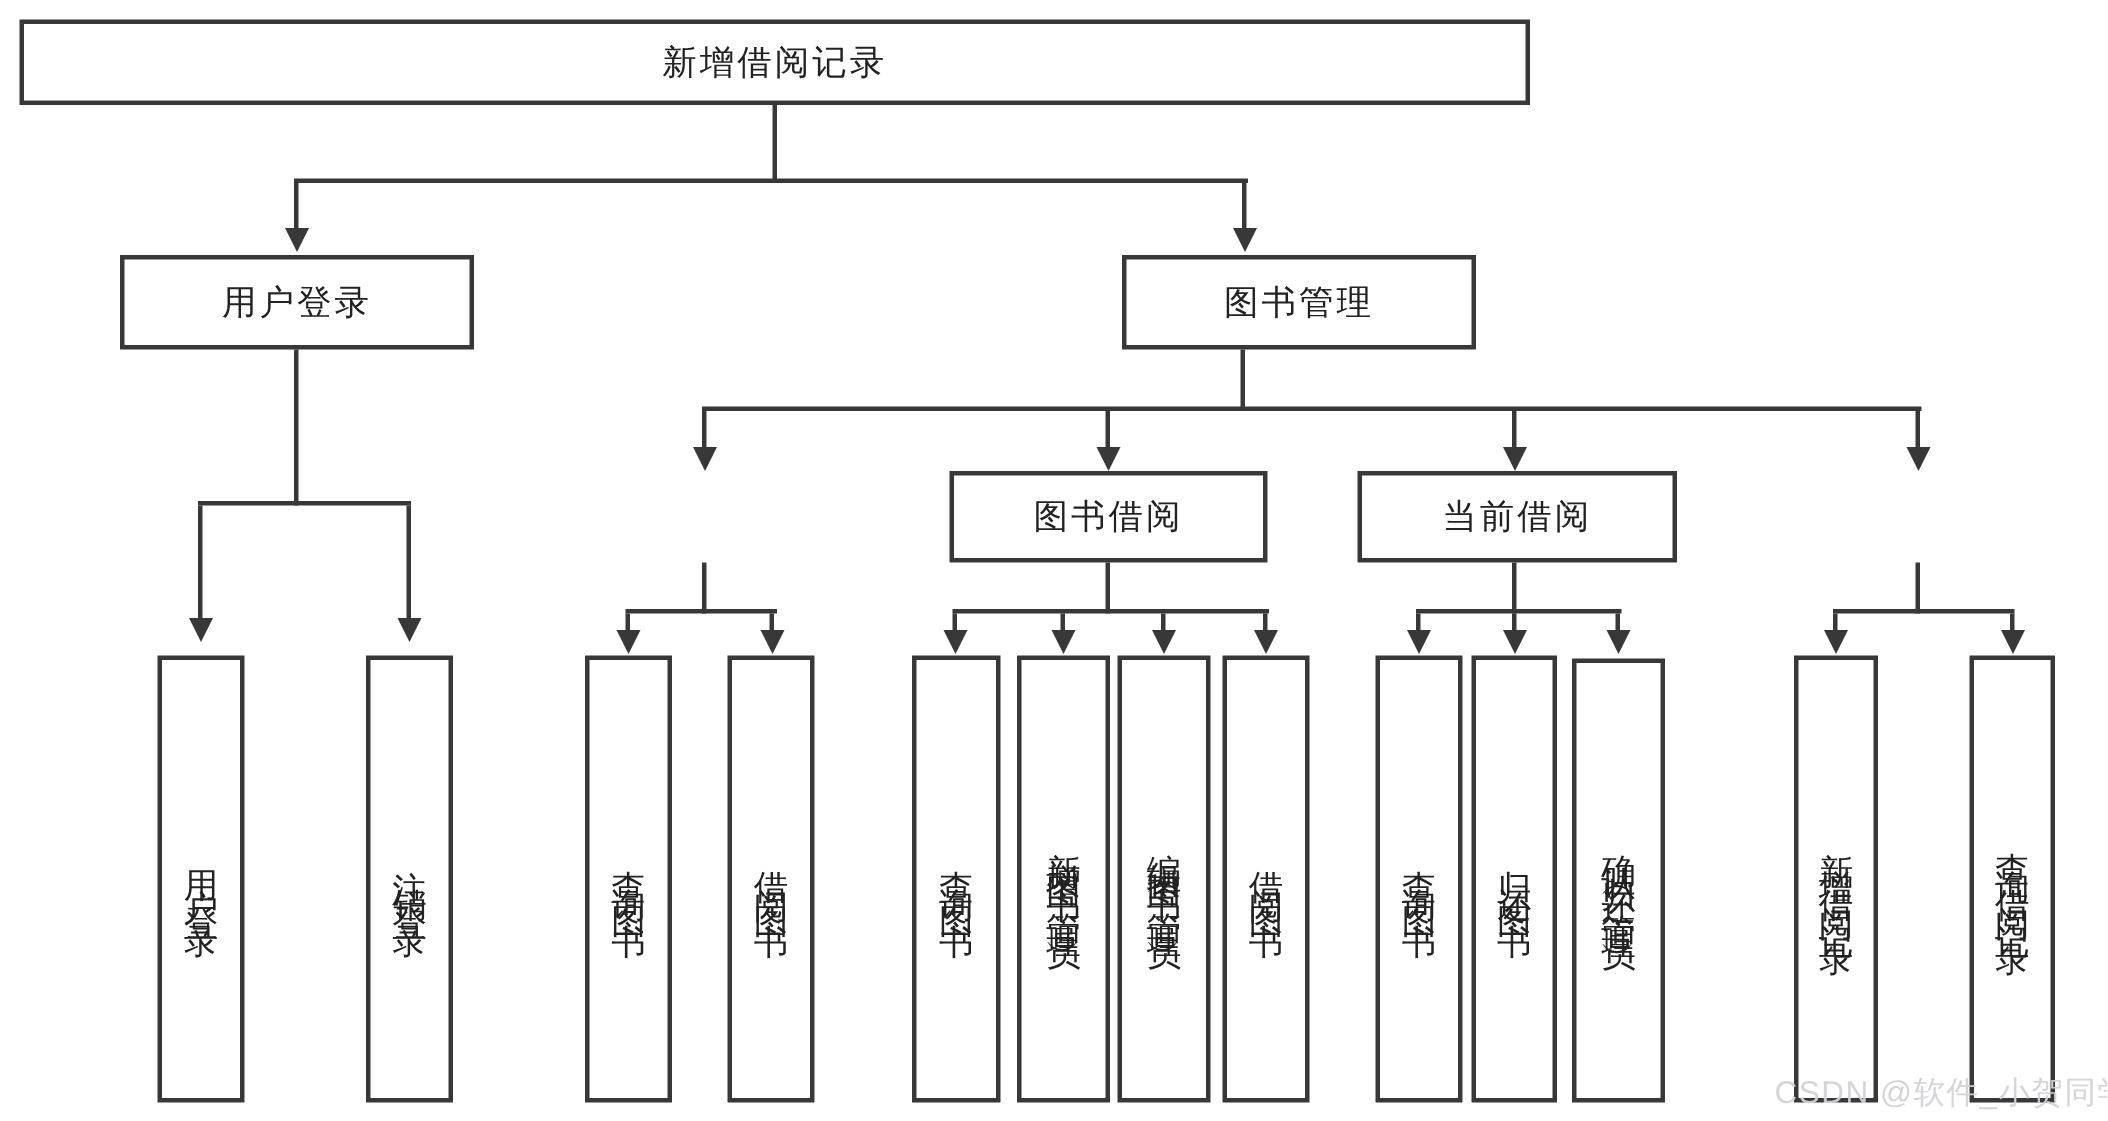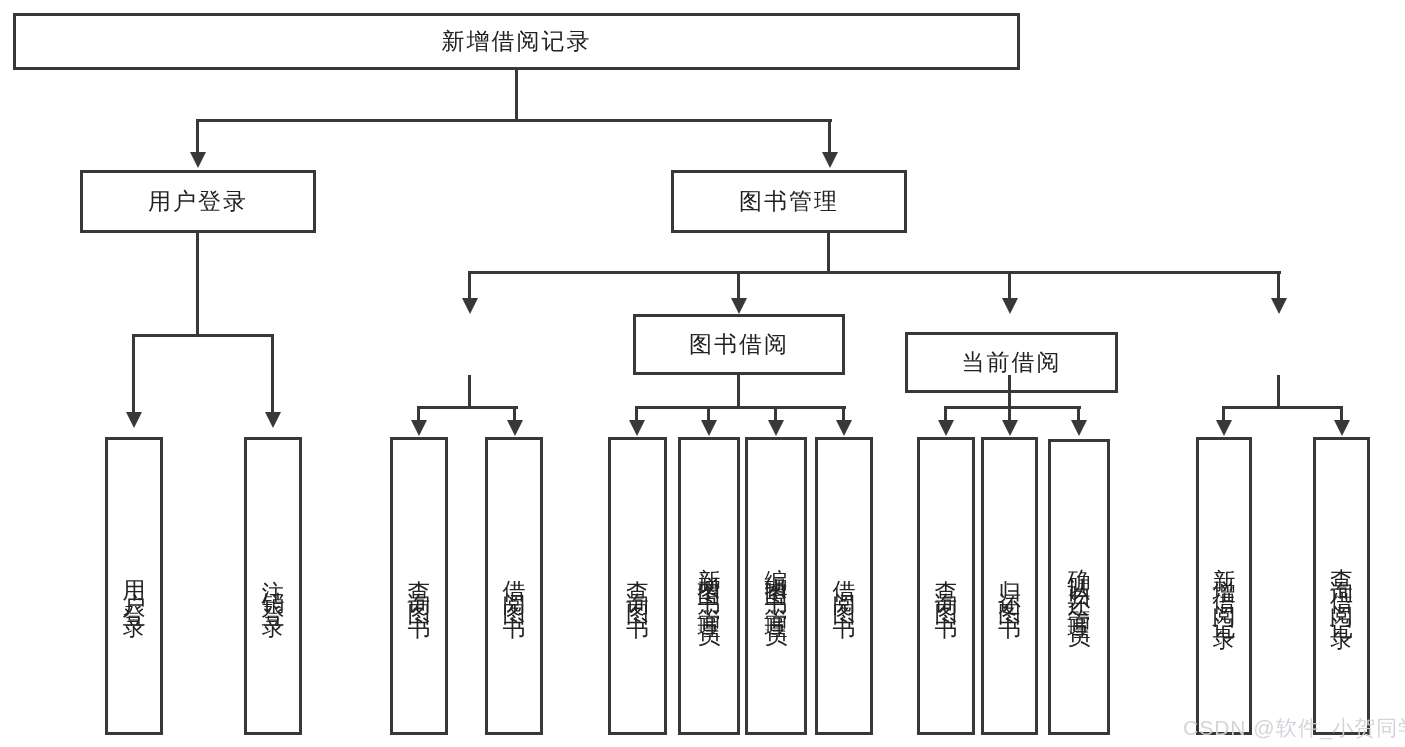--- a/index.html
+++ b/index.html
@@ -73,36 +73,36 @@
 <div class="stage">
 
   <div class="box" style="left:13px; top:13px; width:1007px; height:57px;">新增借阅记录</div>
 
   <div class="vline" style="left:515px; top:69px; height:53px;"></div>
   <div class="hline" style="left:196px; top:119px; width:636px;"></div>
   <div class="arrow" style="left:196px; top:121px; height:32px;"></div>
   <div class="arrow" style="left:828px; top:121px; height:32px;"></div>
 
   <div class="box" style="left:80px; top:170px; width:236px; height:63px;">用户登录</div>
-  <div class="box" style="left:671px; top:170px; width:236px; height:63px;">图书管理</div>
+  <div class="box" style="left:748px; top:170px; width:236px; height:63px;">图书管理</div>
 
   <div class="vline" style="left:196px; top:233px; height:104px;"></div>
   <div class="hline" style="left:132px; top:334px; width:142px;"></div>
   <div class="arrow" style="left:132px; top:337px; height:76px;"></div>
   <div class="arrow" style="left:271px; top:337px; height:76px;"></div>
 
   <div class="vline" style="left:827px; top:233px; height:41px;"></div>
   <div class="hline" style="left:468px; top:271px; width:813px;"></div>
   <div class="arrow" style="left:468px; top:274px; height:25px;"></div>
   <div class="arrow" style="left:737px; top:274px; height:25px;"></div>
   <div class="arrow" style="left:1008px; top:274px; height:25px;"></div>
   <div class="arrow" style="left:1277px; top:274px; height:25px;"></div>
 
   <div class="box" style="left:633px; top:314px; width:212px; height:61px;text-align:right;">图书借阅</div>
-  <div class="box" style="left:905px; top:314px; width:213px; height:61px;margin-top:18px;">当前借阅</div>
+  <div class="box" style="left:905px; top:314px; width:213px; height:61px;">当前借阅</div>
 
   <div class="vline" style="left:468px; top:375px; height:34px;"></div>
   <div class="hline" style="left:417px; top:406px; width:101px;"></div>
   <div class="arrow" style="left:417px; top:409px; height:12px;"></div>
   <div class="arrow" style="left:513px; top:409px; height:12px;"></div>
 
   <div class="vline" style="left:737px; top:375px; height:34px;"></div>
   <div class="hline" style="left:635px; top:406px; width:211px;"></div>
   <div class="arrow" style="left:635px; top:409px; height:12px;"></div>
   <div class="arrow" style="left:707px; top:409px; height:12px;"></div>

